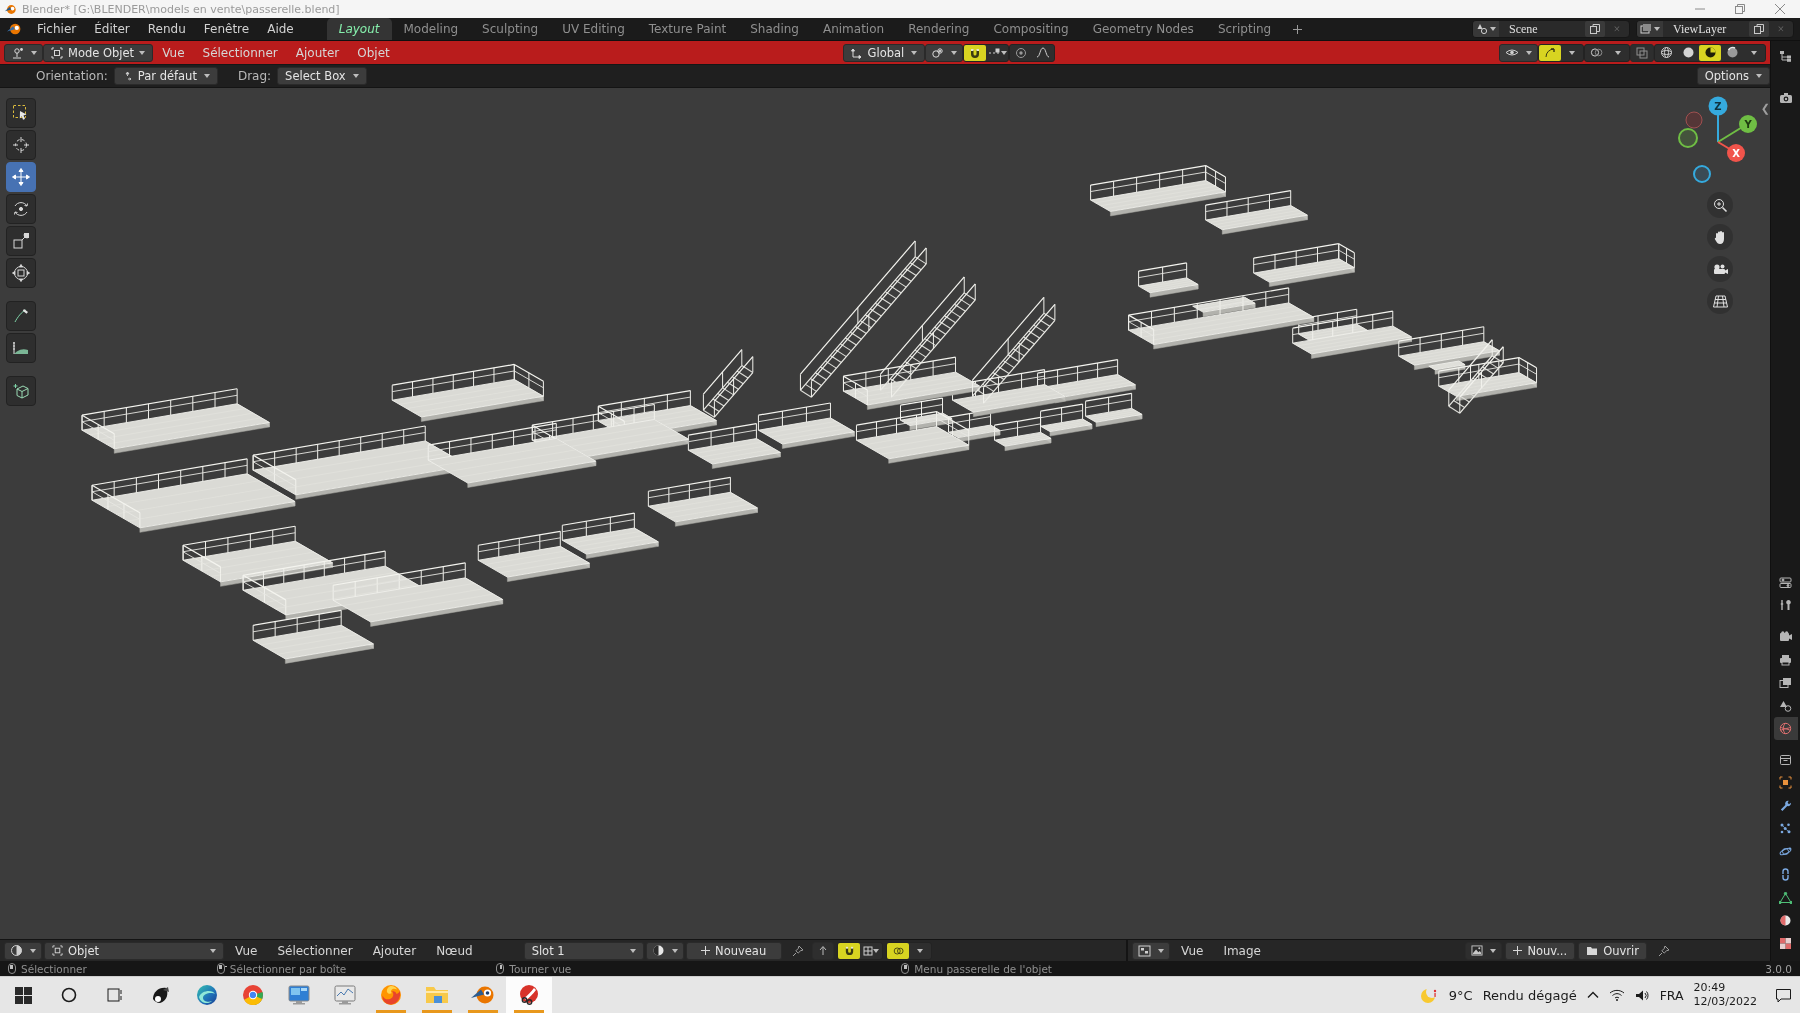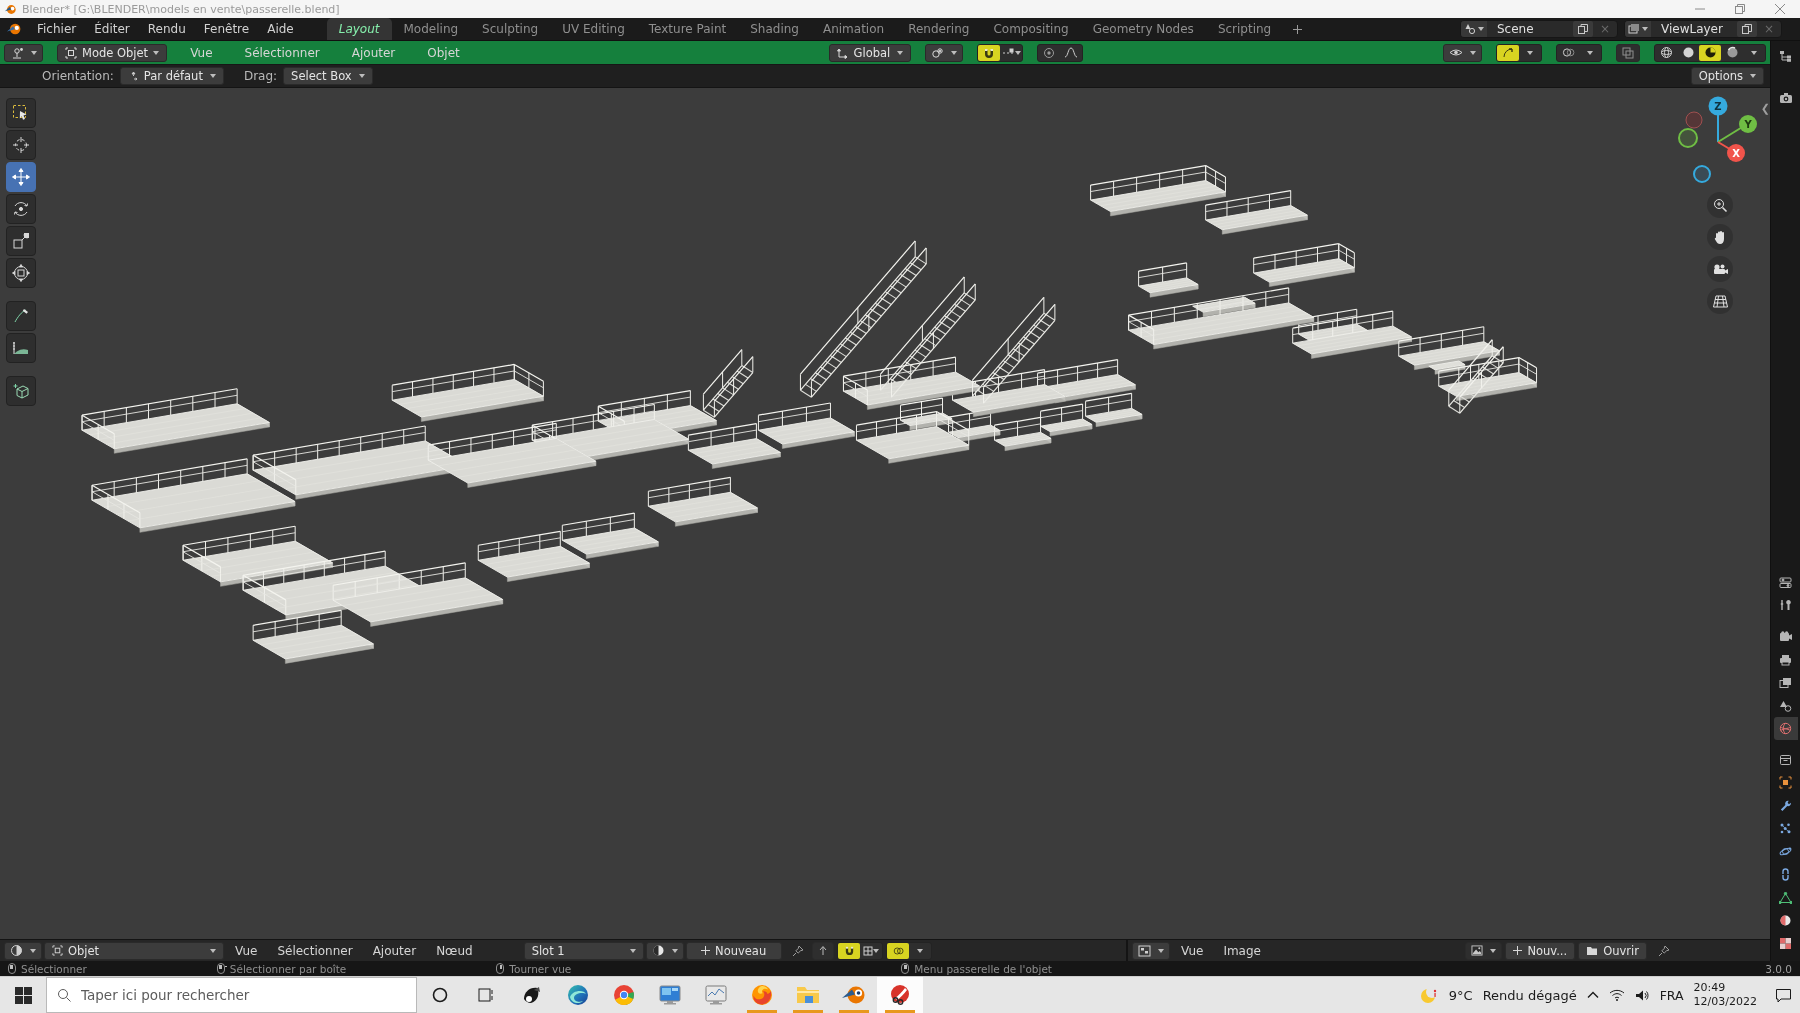--- a/index.html
+++ b/index.html
@@ -15,33 +15,33 @@
   .win-btn svg{stroke:#8a8a8a;}
 
   
   .topbar{height:23px;background:#1b1b1b;display:flex;align-items:stretch;flex:0 0 auto;border-bottom:1px solid #101010;}
   .tb-left{display:flex;align-items:center;padding:0 6px;}
   .menu-item{padding:0 9px;display:flex;align-items:center;color:#d2d2d2;font-size:12px;}
   .ws-tabs{display:flex;align-items:stretch;margin-left:24px;}
   .ws-tab{padding:0 12px;display:flex;align-items:center;color:#8f8f8f;font-size:12px;}
   .ws-tab.active{background:#343434;color:#86efac;border-radius:5px 5px 0 0;font-style:italic;}
   .ws-add{display:flex;align-items:center;padding:0 10px;color:#9a9a9a;}
-  .tb-right{margin-left:auto;display:flex;align-items:center;gap:6px;padding-right:18px;}
+  .tb-right{margin-left:auto;display:flex;align-items:center;gap:6px;padding-right:6px;font-family:Liberation Serif, serif;}
   .id-block{display:flex;align-items:center;background:#2a2a2a;border:1px solid #161616;border-radius:4px;height:18px;overflow:hidden;}
   .id-block .id-icon{width:26px;height:100%;background:#383838;display:flex;align-items:center;justify-content:center;gap:2px;}
   .id-block .id-label{padding:0 10px;min-width:86px;color:#e0e0e0;}
   .sq-btn{width:20px;height:16px;background:#3a3a3a;border-radius:2px;display:flex;align-items:center;justify-content:center;margin-right:2px;color:#c9c9c9;}
   .sq-btn.dim{background:transparent;color:#6a6a6a;}
 
   
   .main{flex:1 1 auto;display:flex;min-height:0;}
   .vp-col{flex:1 1 auto;display:flex;flex-direction:column;min-width:0;}
 
-  .vp-header{height:24px;background:#15803d;display:flex;align-items:center;padding:0 4px;gap:14px;border-bottom:1px solid #161616;flex:0 0 auto;}
-  .vp-subheader{height:23px;background:#1f1f1f;display:flex;align-items:center;padding:0 6px;border-bottom:1px solid #141414;flex:0 0 auto;}
+  .vp-header{height:24px;background:#b91c1c;display:flex;align-items:center;padding:0 4px;gap:0;border-bottom:1px solid #161616;flex:0 0 auto;}
+  .vp-subheader{height:23px;background:#1f1f1f;display:flex;align-items:center;padding:0 0;border-bottom:1px solid #141414;flex:0 0 auto;}
   .btn{display:inline-flex;align-items:center;background:#3c3c3c;border-radius:3px;height:18px;padding:0 7px;font-size:11.5px;color:#e4e4e4;gap:5px;border:1px solid #2a2a2a;}
   .btn .cr{margin-left:2px;}
   .btn.icon-only{padding:0 5px;}
   .cr{width:0;height:0;border-left:3px solid transparent;border-right:3px solid transparent;border-top:4px solid #bdbdbd;display:inline-block;}
   .hmenu{padding:0 9px;color:#d6d6d6;font-size:12px;}
   .group{display:inline-flex;align-items:center;gap:0;background:#2e2e2e;border-radius:3px;border:1px solid #232323;height:18px;}
   .group .gbtn{width:22px;height:16px;display:flex;align-items:center;justify-content:center;border-radius:2px;}
   .gbtn.on-yellow{background:#d8d421;}
   .label-dim{color:#b9b9b9;margin-right:6px;}
 
@@ -1457,27 +1457,20 @@
 
   <div class="taskbar">
     <div class="tk-btn">
       <svg width="17" height="17" viewBox="0 0 17 17">
           <rect x="0" y="0" width="8" height="8" fill="#2a2a2a"></rect>
           <rect x="9" y="0" width="8" height="8" fill="#2a2a2a"></rect>
           <rect x="0" y="9" width="8" height="8" fill="#2a2a2a"></rect>
           <rect x="9" y="9" width="8" height="8" fill="#2a2a2a"></rect>
         </svg>
     </div>
-    <div class="search-box">
-      <svg width="15" height="15" viewBox="0 0 15 15" fill="none" stroke="#5c5c5c">
-          <circle cx="6" cy="6" r="4.5"></circle>
-          <line x1="9.5" y1="9.5" x2="13.5" y2="13.5"></line>
-        </svg>
-      <input class="search-input" placeholder="Taper ici pour rechercher" style="">
-    </div>
     <div class="tk-btn">
         <svg width="18" height="18" viewBox="0 0 18 18" fill="none" stroke="#1b1b1b" stroke-width="1.6">
           <circle cx="9" cy="9" r="6.5"></circle>
         </svg>
       </div>
     <div class="tk-btn">
         <svg width="18" height="16" viewBox="0 0 18 16" fill="none" stroke="#1b1b1b">
           <rect x="2" y="2" width="11" height="12"></rect>
           <line x1="15" y1="3" x2="15" y2="7"></line>
           <line x1="15" y1="9" x2="15" y2="13"></line>

